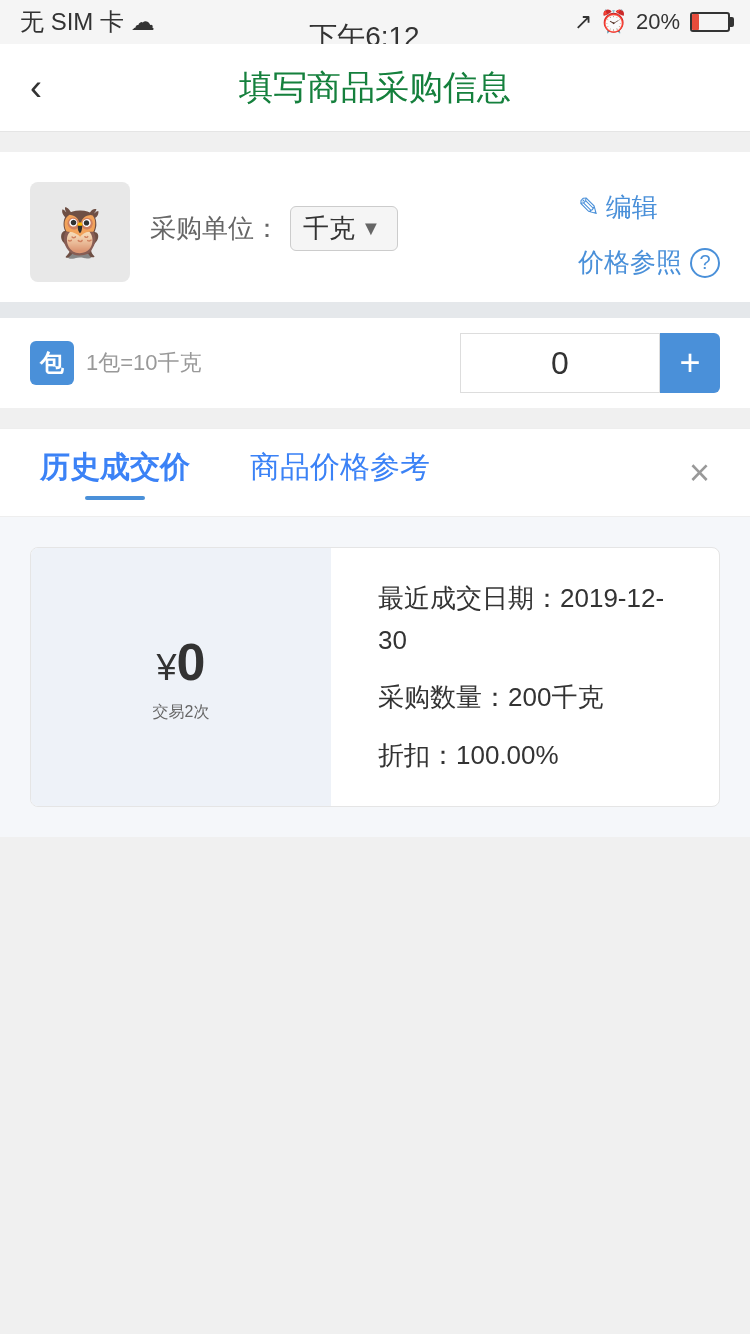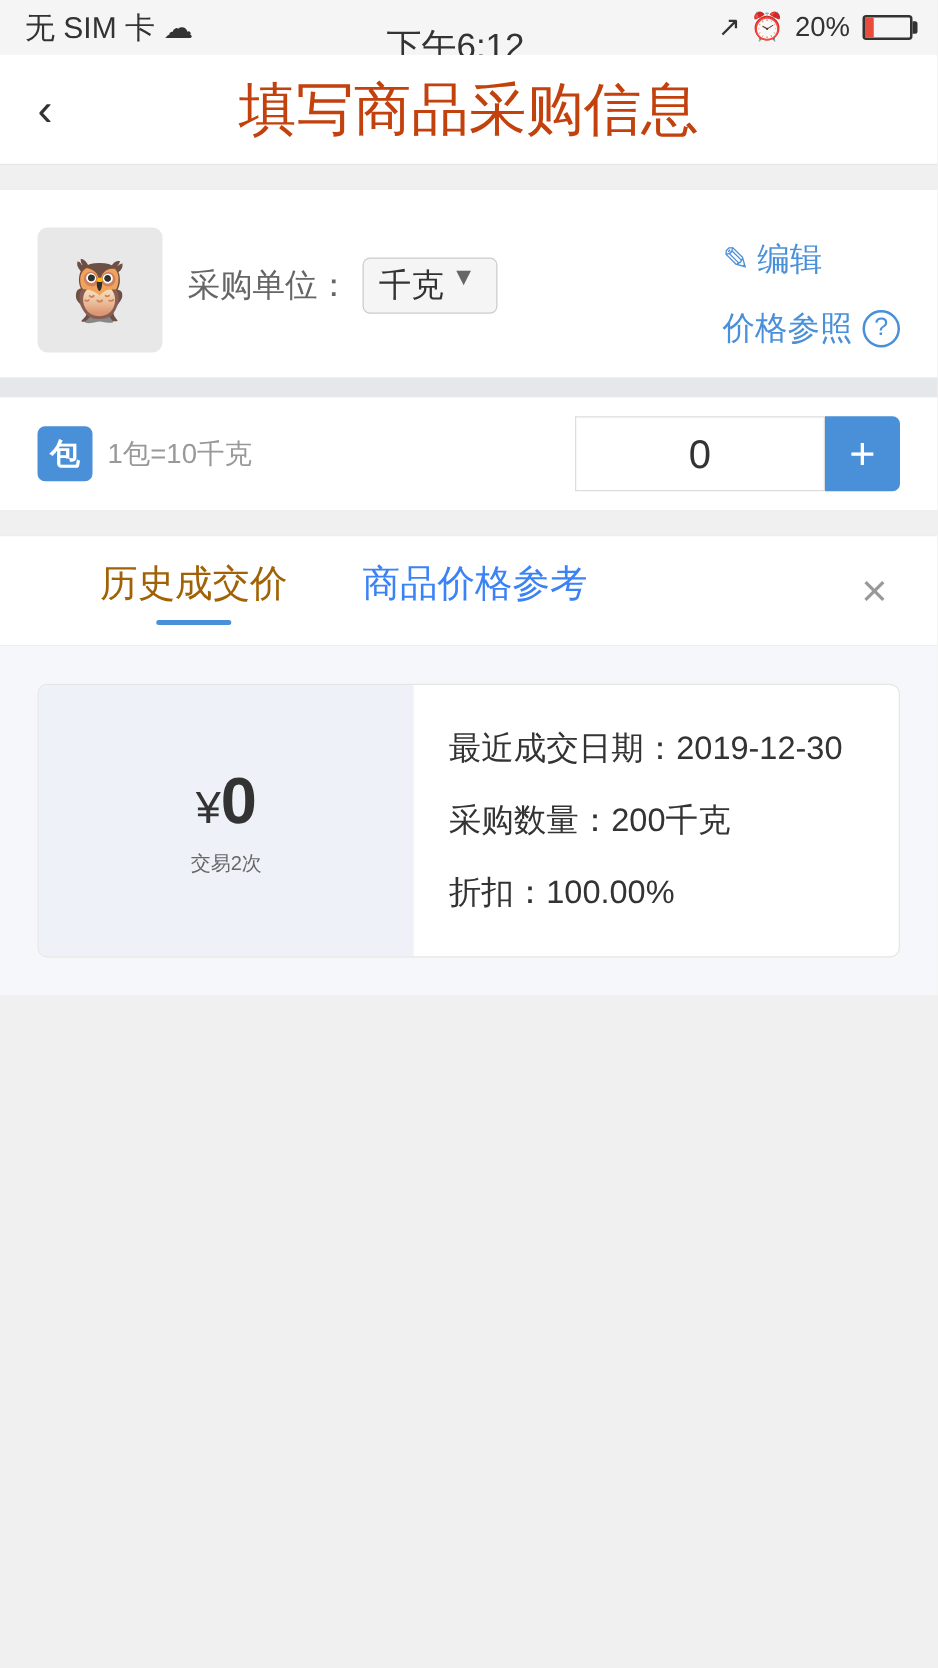--- a/index.html
+++ b/index.html
@@ -64,23 +64,23 @@
       border-bottom: 1px solid #e5e5e5;
     }
     .header-back {
       position: absolute;
       left: 30px;
       font-size: 36px;
       color: #333;
       cursor: pointer;
     }
     .header-title {
-      font-size: 46px;
+      font-size: 34px;
       font-weight: 500;
-      color: #c2410c;
+      color: #15803d;
     }
 
     
     .product-card {
       background: #fff;
       margin-top: 20px;
       padding: 30px 30px 20px 30px;
     }
     .product-top {
       display: flex;
@@ -123,21 +123,21 @@
     }
     .unit-select {
       border: 1px solid #ccc;
       border-radius: 6px;
       padding: 4px 16px 4px 12px;
       font-size: 26px;
       color: #333;
       background: #f5f5f5;
       position: relative;
       display: inline-flex;
-      align-items: flex-start;
+      align-items: center;
       gap: 6px;
     }
     .unit-select-arrow { font-size: 20px; color: #666; }
     .edit-btn {
       font-size: 26px;
       color: #4a90d9;
       display: flex;
       align-items: center;
       gap: 6px;
       white-space: nowrap;
@@ -247,23 +247,22 @@
       gap: 60px;
     }
     .tab-item {
       font-size: 30px;
       color: #3b82f6;
       padding-bottom: 10px;
       cursor: pointer;
       position: relative;
     }
     .tab-item.active {
-      color: #a16207;
-      font-weight: 400;
-      margin-left: 40px;
+      color: #3b82f6;
+      font-weight: 700;
     }
     .tab-item.active::after {
       content: '';
       position: absolute;
       bottom: -2px;
       left: 50%;
       transform: translateX(-50%);
       width: 60px;
       height: 4px;
       background: #4a90d9;
@@ -306,21 +305,21 @@
       font-size: 36px;
       font-weight: normal;
     }
     .price-card-trades {
       font-size: 16px;
       color: #666;
       margin-top: 10px;
     }
     .price-card-right {
       flex: 1;
-      padding: 30px 28px;
+      padding: 30px 47px;
       display: flex;
       flex-direction: column;
       justify-content: center;
       gap: 16px;
     }
     .price-card-row {
       font-size: 26px;
       color: #333;
       line-height: 1.6;
     }

